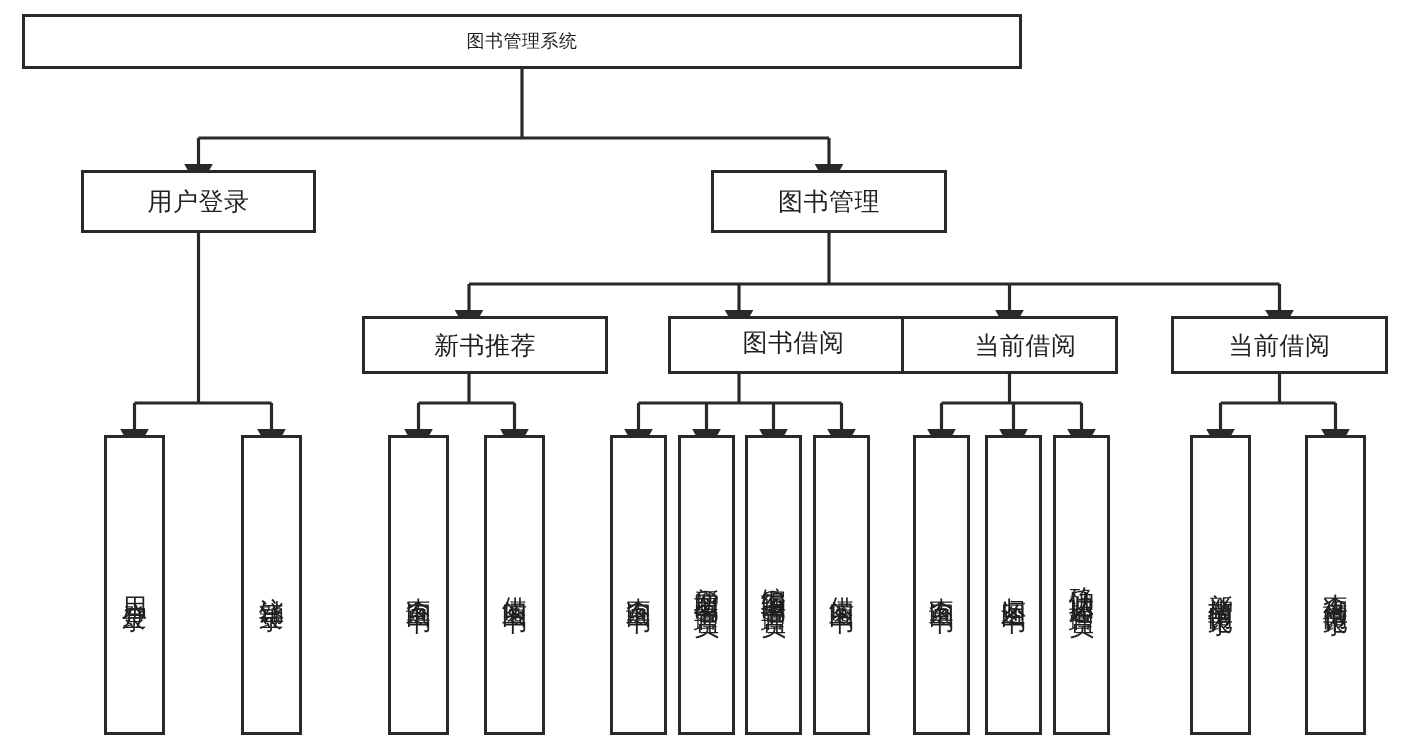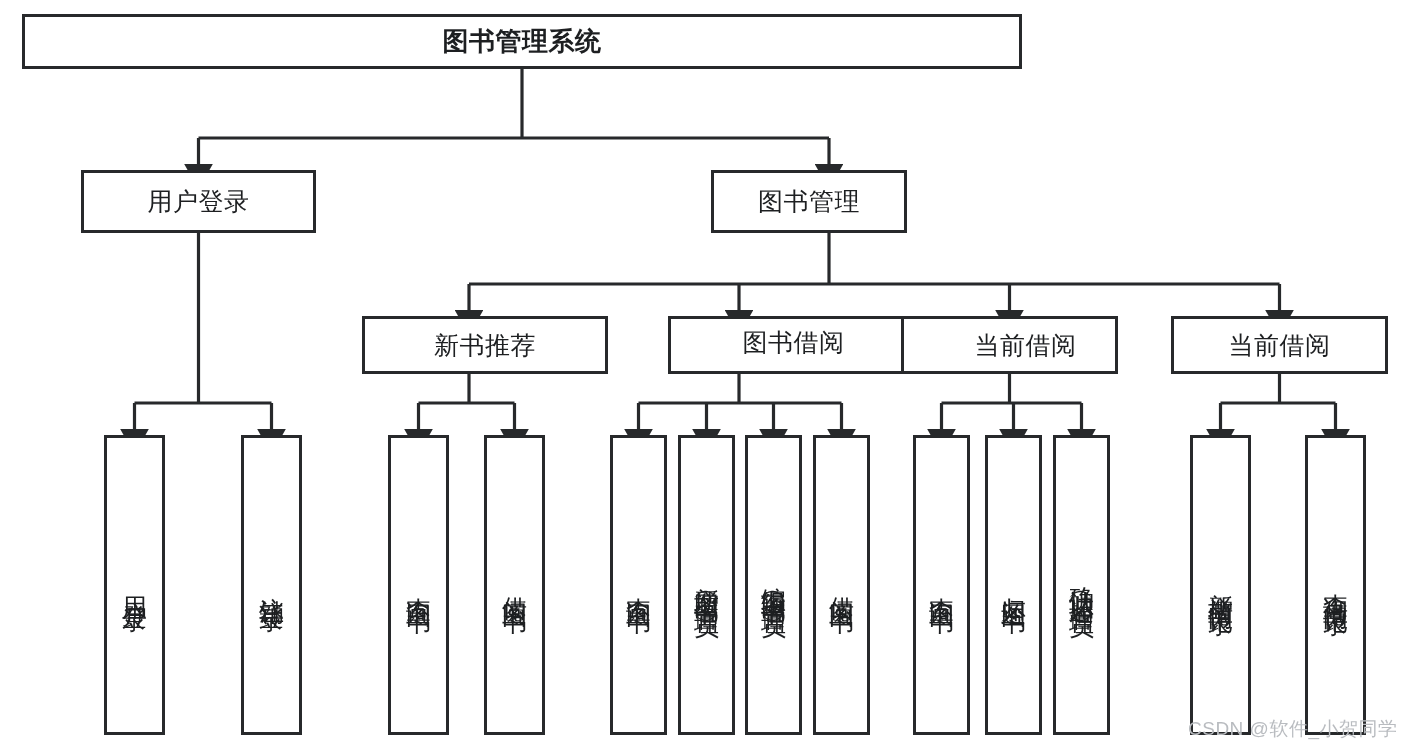--- a/index.html
+++ b/index.html
@@ -37,21 +37,21 @@
     display: block;
     line-height: 1.06;
     letter-spacing: 0.5px;
     white-space: nowrap;
   }
   
   .h-node .lbl {
     font-size: 25px;
     writing-mode: horizontal-tb;
   }
-  .root .lbl { font-size: 26px; font-weight: bold; }
+  .root .lbl { font-size: 18px; }
   
   .v-node {
     padding: 6px 0;
   }
   .v-node .lbl {
     writing-mode: vertical-rl;
     text-orientation: upright;
     font-size: 25px;
     line-height: 1.0;
     letter-spacing: 4px;
@@ -114,21 +114,21 @@
       </g>
   </svg>
 
   <div id="nodes-layer">
       <div class="node root h-node" style="left: 22px; top: 14px; width: 1000px; height: 55px;">
         <span class="lbl">图书管理系统</span>
       </div>
       <div class="node lvl2 h-node" style="left: 81px; top: 170px; width: 235px; height: 63px;">
         <span class="lbl">用户登录</span>
       </div>
-      <div class="node lvl2 h-node" style="left: 711px; top: 170px; width: 196px; height: 63px;">
+      <div class="node lvl2 h-node" style="left: 711px; top: 170px; width: 236px; height: 63px;">
         <span class="lbl">图书管理</span>
       </div>
       <div class="node lvl3 h-node" style="left: 362px; top: 316px; width: 246px; height: 58px;">
         <span class="lbl">新书推荐</span>
       </div>
       <div class="node lvl3 h-node" style="left: 668px; top: 316px; width: 251px; height: 58px; font-family: Liberation Mono, monospace;">
         <span class="lbl">图书借阅</span>
       </div>
       <div class="node lvl3 h-node" style="left: 901px; top: 316px; width: 217px; height: 58px; padding-left: 32px;">
         <span class="lbl">当前借阅</span>
@@ -170,15 +170,14 @@
         <span class="lbl">确认归还（管理员）</span>
       </div>
       <div class="node leaf v-node" style="left: 1190px; top: 435px; width: 61px; height: 300px;">
         <span class="lbl">新增借阅记录</span>
       </div>
       <div class="node leaf v-node" style="left: 1305px; top: 435px; width: 61px; height: 300px;">
         <span class="lbl">查询借阅记录</span>
       </div>
     </div>
 
-  <div class="watermark" style="left: 1188px; top: 716px;">CSDN @软件_小贺同学</div>
 
 </div>
 
 </body></html>

